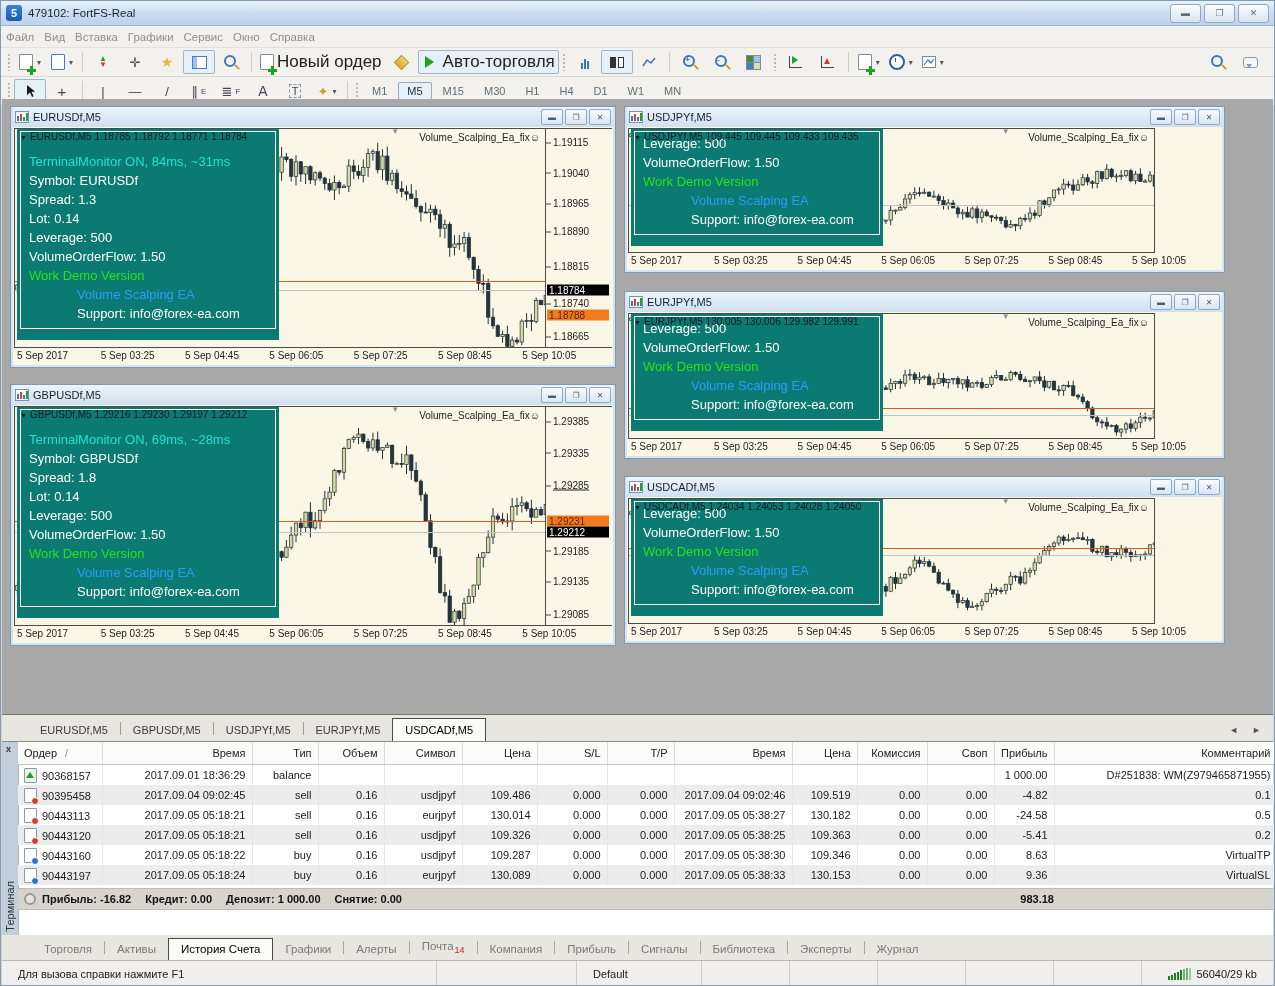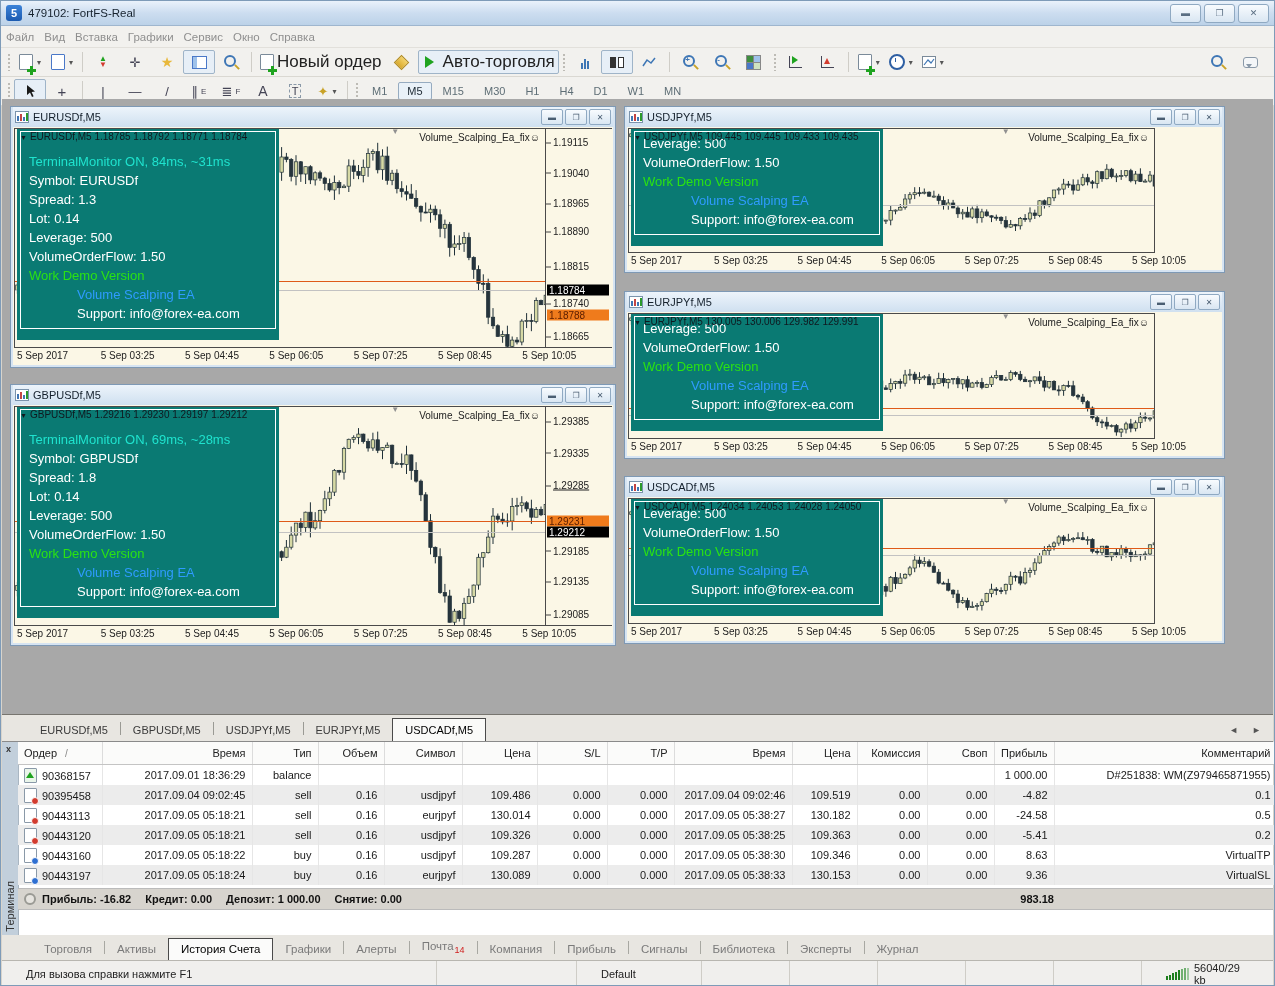--- a/index.html
+++ b/index.html
@@ -126,21 +126,21 @@
   
   .footer-tabs{position:absolute;left:1px;right:1px;top:934px;height:26px;background:#E8E6E1;display:flex;
                align-items:flex-end;padding-left:30px;box-sizing:border-box;border-bottom:1px solid #B8B6B0;}
   .ftab{font-size:11.5px;color:#7A7A7A;padding:4px 12px 5px 12px;}
   .ftab.active{background:#FBFBFA;border:1px solid #4A4A4A;border-bottom:none;color:#000;z-index:2;}
   .ftab .badge{color:#D02020;font-size:9px;vertical-align:sub;margin-left:1px;}
   .ftab-sep{width:1px;height:13px;background:#A8A8A2;margin-bottom:6px;}
   
   .statusbar{position:absolute;left:1px;right:1px;top:960px;height:25px;background:#F0EFED;display:flex;
              align-items:center;font-size:11px;color:#222;}
-  .sb-cell{height:100%;display:flex;align-items:center;padding:0 24px;border-right:1px solid #CFCDC7;box-sizing:border-box;}
+  .sb-cell{height:100%;display:flex;align-items:center;padding:0 16px;border-right:1px solid #CFCDC7;box-sizing:border-box;}
   .sb-help{width:435px;} .sb-e1{width:140px;} .sb-default{width:125px;}
   .sb-e{width:88px;}
   .sb-right{flex:1;justify-content:flex-end;gap:5px;border-right:none;}
   .sig{display:flex;align-items:flex-end;gap:1px;height:12px;}
   .sig i{width:2px;display:block;background:#1E7F1E;}
   .sig i:nth-child(1){height:4px;} .sig i:nth-child(2){height:5px;} .sig i:nth-child(3){height:7px;}
   .sig i:nth-child(4){height:8px;} .sig i:nth-child(5){height:10px;} .sig i:nth-child(6){height:11px;background:#6FAF6F;}
   .sig i:nth-child(7){height:12px;background:#6FAF6F;} .sig i:nth-child(8){height:12px;background:#9FC89F;}
 </style>
 </head>

